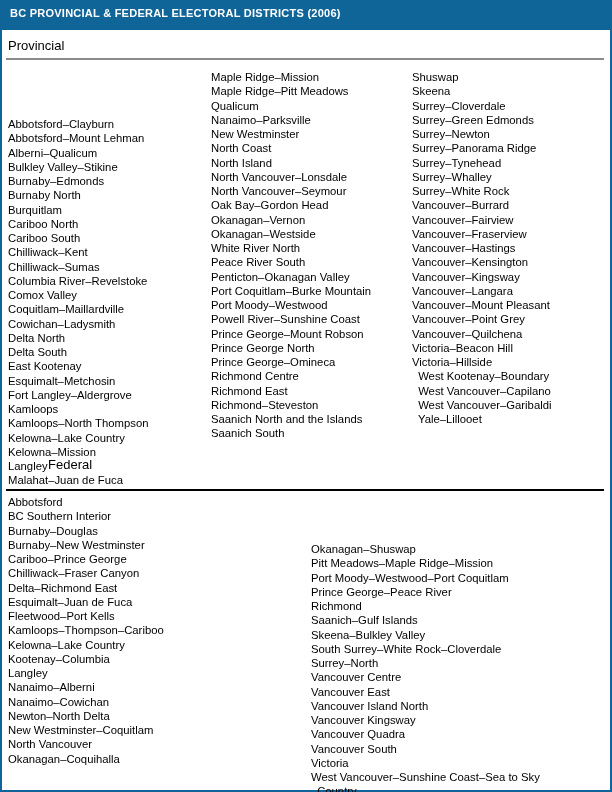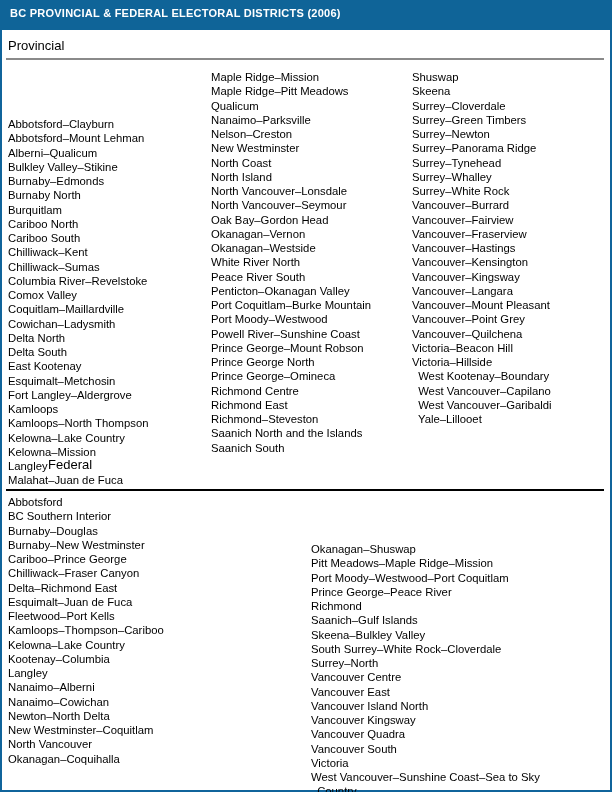--- a/index.html
+++ b/index.html
@@ -124,21 +124,20 @@
       <div class="entry">Kelowna–Lake Country</div>
       <div class="entry">Kelowna–Mission</div>
       <div class="entry">Langley</div>
       <div class="entry">Malahat–Juan de Fuca</div>
     </div>
   <div class="col" id="prov-col-2" style="left:211px; top:70px;">
       <div class="entry">Maple Ridge–Mission</div>
       <div class="entry">Maple Ridge–Pitt Meadows</div>
       <div class="entry">Qualicum</div>
       <div class="entry">Nanaimo–Parksville</div>
-      <div class="entry">Nelson–Creston</div>
       <div class="entry">New Westminster</div>
       <div class="entry">North Coast</div>
       <div class="entry">North Island</div>
       <div class="entry">North Vancouver–Lonsdale</div>
       <div class="entry">North Vancouver–Seymour</div>
       <div class="entry">Oak Bay–Gordon Head</div>
       <div class="entry">Okanagan–Vernon</div>
       <div class="entry">Okanagan–Westside</div>
       <div class="entry">White River North</div>
       <div class="entry">Peace River South</div>
@@ -152,21 +151,21 @@
       <div class="entry">Richmond Centre</div>
       <div class="entry">Richmond East</div>
       <div class="entry">Richmond–Steveston</div>
       <div class="entry">Saanich North and the Islands</div>
       <div class="entry">Saanich South</div>
     </div>
   <div class="col" id="prov-col-3" style="left:412px; top:70px;">
       <div class="entry">Shuswap</div>
       <div class="entry">Skeena</div>
       <div class="entry">Surrey–Cloverdale</div>
-      <div class="entry">Surrey–Green Timbers</div>
+      <div class="entry">Surrey–Green Edmonds</div>
       <div class="entry">Surrey–Newton</div>
       <div class="entry">Surrey–Panorama Ridge</div>
       <div class="entry">Surrey–Tynehead</div>
       <div class="entry">Surrey–Whalley</div>
       <div class="entry">Surrey–White Rock</div>
       <div class="entry">Vancouver–Burrard</div>
       <div class="entry">Vancouver–Fairview</div>
       <div class="entry">Vancouver–Fraserview</div>
       <div class="entry">Vancouver–Hastings</div>
       <div class="entry">Vancouver–Kensington</div>

